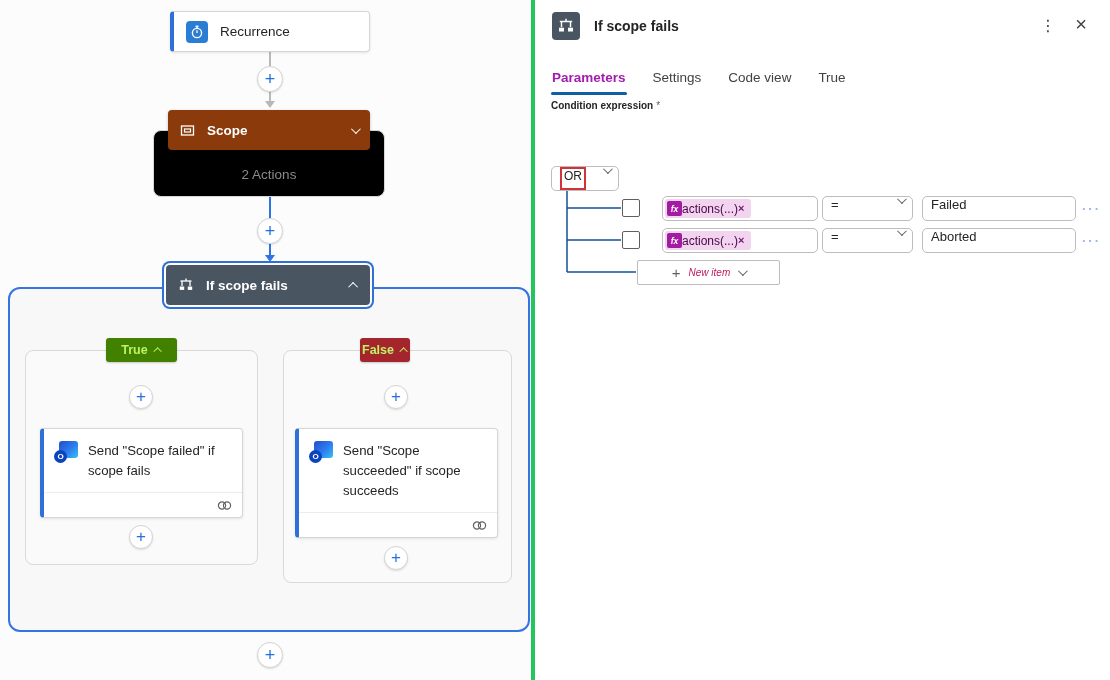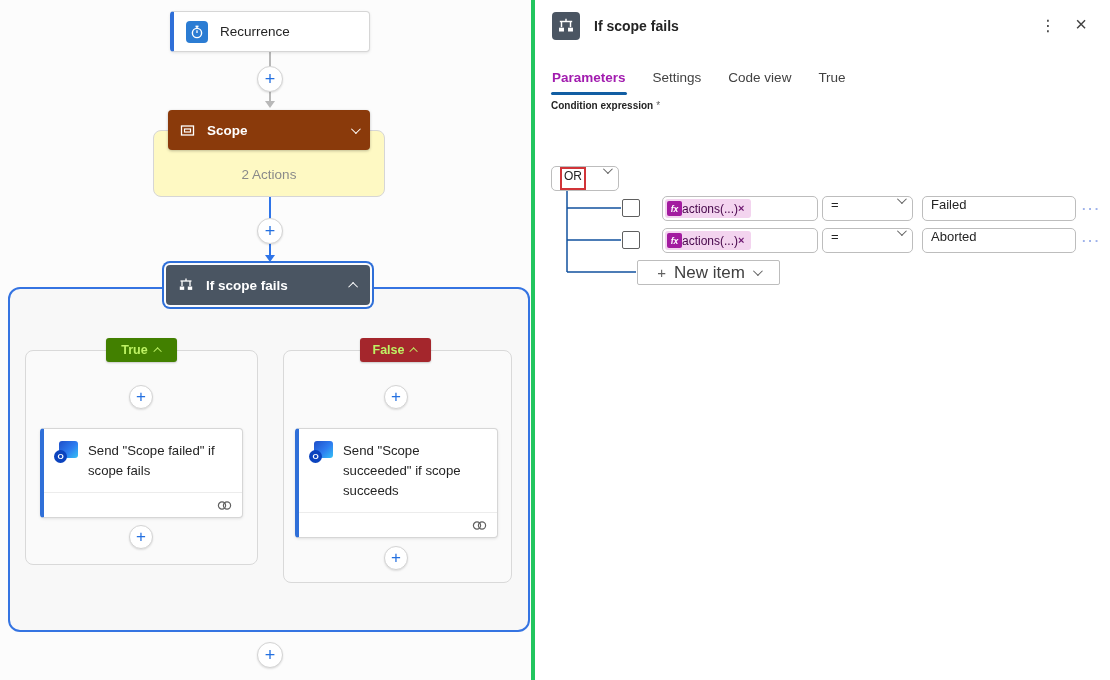--- a/index.html
+++ b/index.html
@@ -13,21 +13,21 @@
 
   .node-card { background:#fff; border:1px solid #d6d6d6; border-left:4px solid #2f6fd8; border-radius:4px;
                box-shadow:0 1px 3px rgba(0,0,0,.1); display:flex; align-items:center; gap:12px; padding:0 12px; cursor:pointer; }
   .node-title { font-size:13.5px; color:#242424; }
 
   .trigger-icon { width:22px; height:22px; border-radius:4px; background:#2b7cd3; display:flex; align-items:center; justify-content:center; flex:0 0 auto; }
 
   .scope-header { background:#8a3a0b; border-radius:4px; box-shadow:0 1px 3px rgba(0,0,0,.25);
                   display:flex; align-items:center; gap:12px; padding:0 12px; color:#fff; cursor:pointer; z-index:3; }
   .scope-header .hdr-label { font-size:13.5px; font-weight:bold; flex:1; }
-  .scope-body { background:#fef9c3; border:1px solid #d6d6d6; border-radius:8px; z-index:1;
+  .scope-body { background:#000000; border:1px solid #d6d6d6; border-radius:8px; z-index:1;
                 display:flex; align-items:flex-end; justify-content:center; padding-bottom:14px; }
   .scope-actions { color:#8a8a8a; font-size:13.5px; }
 
   .cond-header { background:#4a5562; border-radius:4px; box-shadow:0 0 0 2px #fcfcfc, 0 0 0 4px #2f6fd8;
                  display:flex; align-items:center; gap:12px; padding:0 12px; color:#fff; cursor:pointer; z-index:4; }
   .cond-header .hdr-label { font-size:13.5px; font-weight:bold; flex:1; }
 
   .outer-box { border:2px solid #3574e2; border-radius:12px; background:#f8f8f8; z-index:0; }
   .branch-box { border:1px solid #d9d9d9; border-radius:8px; background:#fafafa; z-index:1; }
 
@@ -96,21 +96,21 @@
 
   .op-dd { left:286px; width:91px; height:25px; padding:0 8px; justify-content:space-between; cursor:pointer; }
   .val-field { left:386px; width:154px; height:25px; padding:0 8px; cursor:text; }
 
   .row-ellipsis { color:#9db1ea; font-size:13px; font-weight:bold; letter-spacing:2px; cursor:pointer; }
   .el-1 { left:546px; top:201px; } .el-2 { left:546px; top:233px; }
 
   .new-item { left:101px; top:260px; width:143px; height:25px; background:#fff; border:1px solid #bdbdbd; border-radius:2px;
               display:flex; align-items:center; justify-content:center; gap:8px; cursor:pointer; }
   .new-item .pl { color:#616161; font-size:15px; line-height:1; }
-  .new-item .lbl { font-size:17px; color:#404040; }
+  .new-item .lbl { font-size:10px; color:#be185d;font-style:italic; }
 </style>
 </head>
 <body>
 
 <div id="canvas" class="abs">
 
   <svg id="wires" class="abs" viewBox="0 0 535 680">
     <line x1="270" y1="52" x2="270" y2="102" stroke="#b8b8b8" stroke-width="2"></line>
     <polygon points="265,101 275,101 270,108" fill="#b8b8b8"></polygon>
     <line x1="270" y1="197" x2="270" y2="256" stroke="#2e74e8" stroke-width="2"></line>
@@ -186,21 +186,21 @@
       <span style="display:flex;">
         <svg width="15" height="11" viewBox="0 0 15 11" fill="none" stroke="#616161" stroke-width="1.2">
           <circle cx="5" cy="5.5" r="3.6"></circle>
             <circle cx="10" cy="5.5" r="3.6"></circle>
         </svg>
       </span>
     </div>
   </div>
 
   <div class="branch-box abs" style="left:283px; top:350px; width:229px; height:233px;"></div>
-  <div class="branch-badge badge-false abs" style="left:360px; top:338px; width:71px; height:24px;">
+  <div class="branch-badge badge-false abs" style="left:360px; top:338px; width:50px; height:24px;">
     <span>False</span>
     <span class="chev up" style="width:6px;height:6px;"></span>
   </div>
 
   <div class="action-card abs" style="left:295px; top:428px; width:203px; height:110px;">
     <div class="action-body">
       <span class="outlook-icon">
         <span class="sheet"></span>
           <span class="badge">O</span>
       </span>

